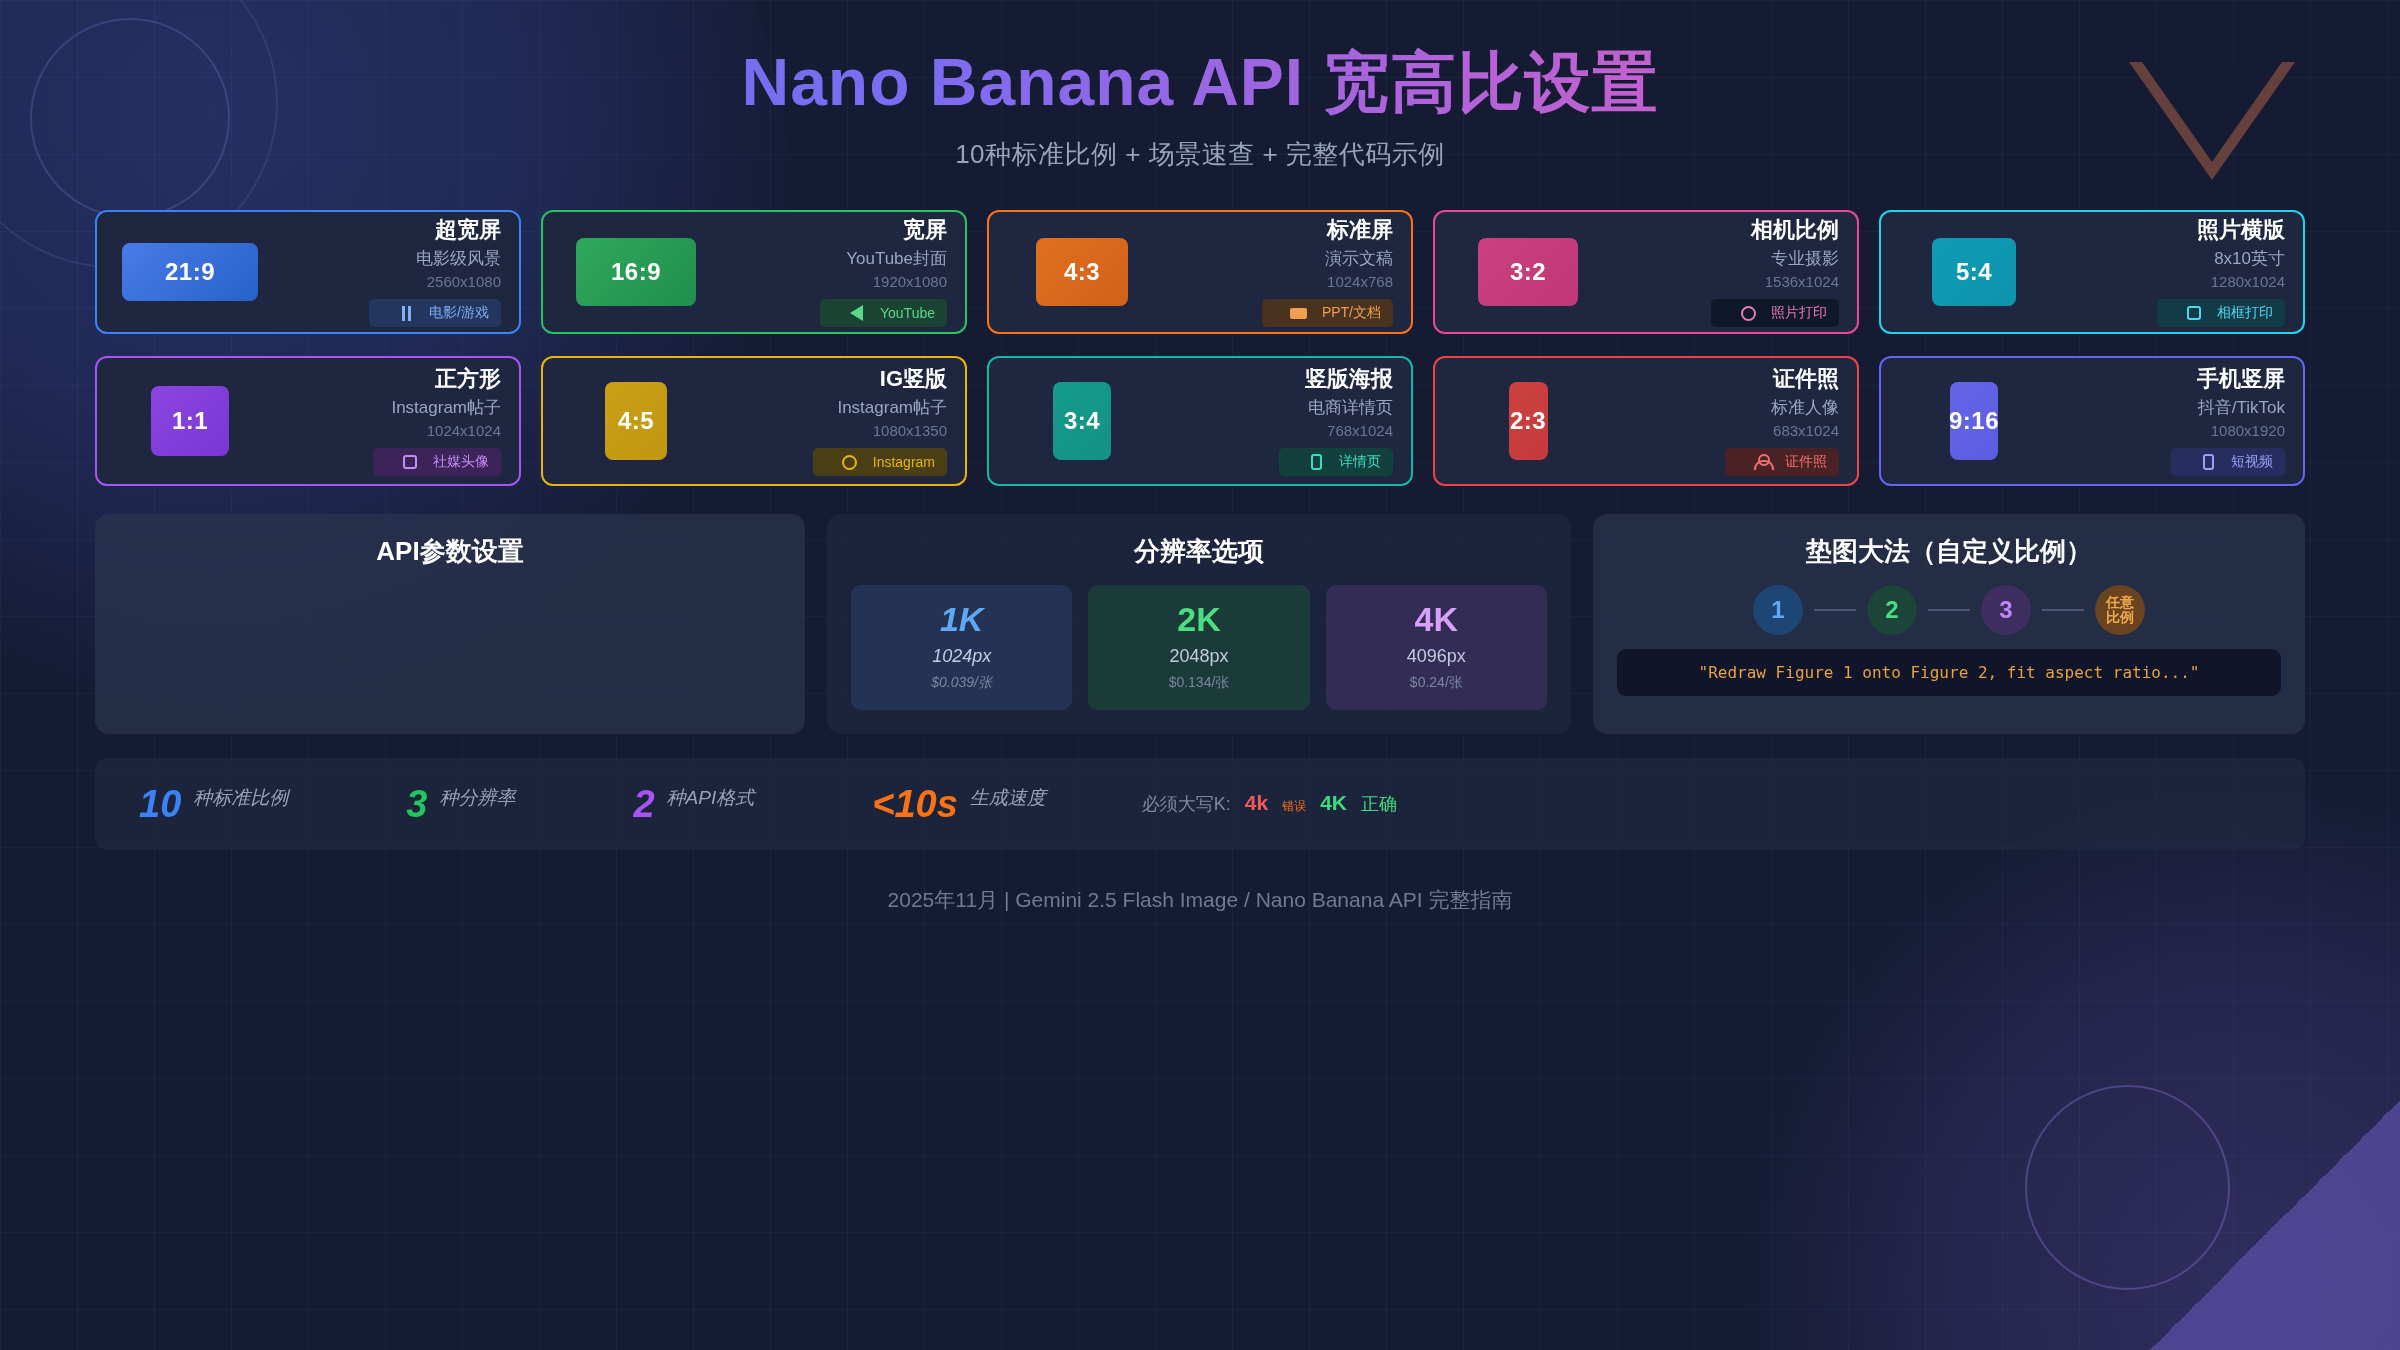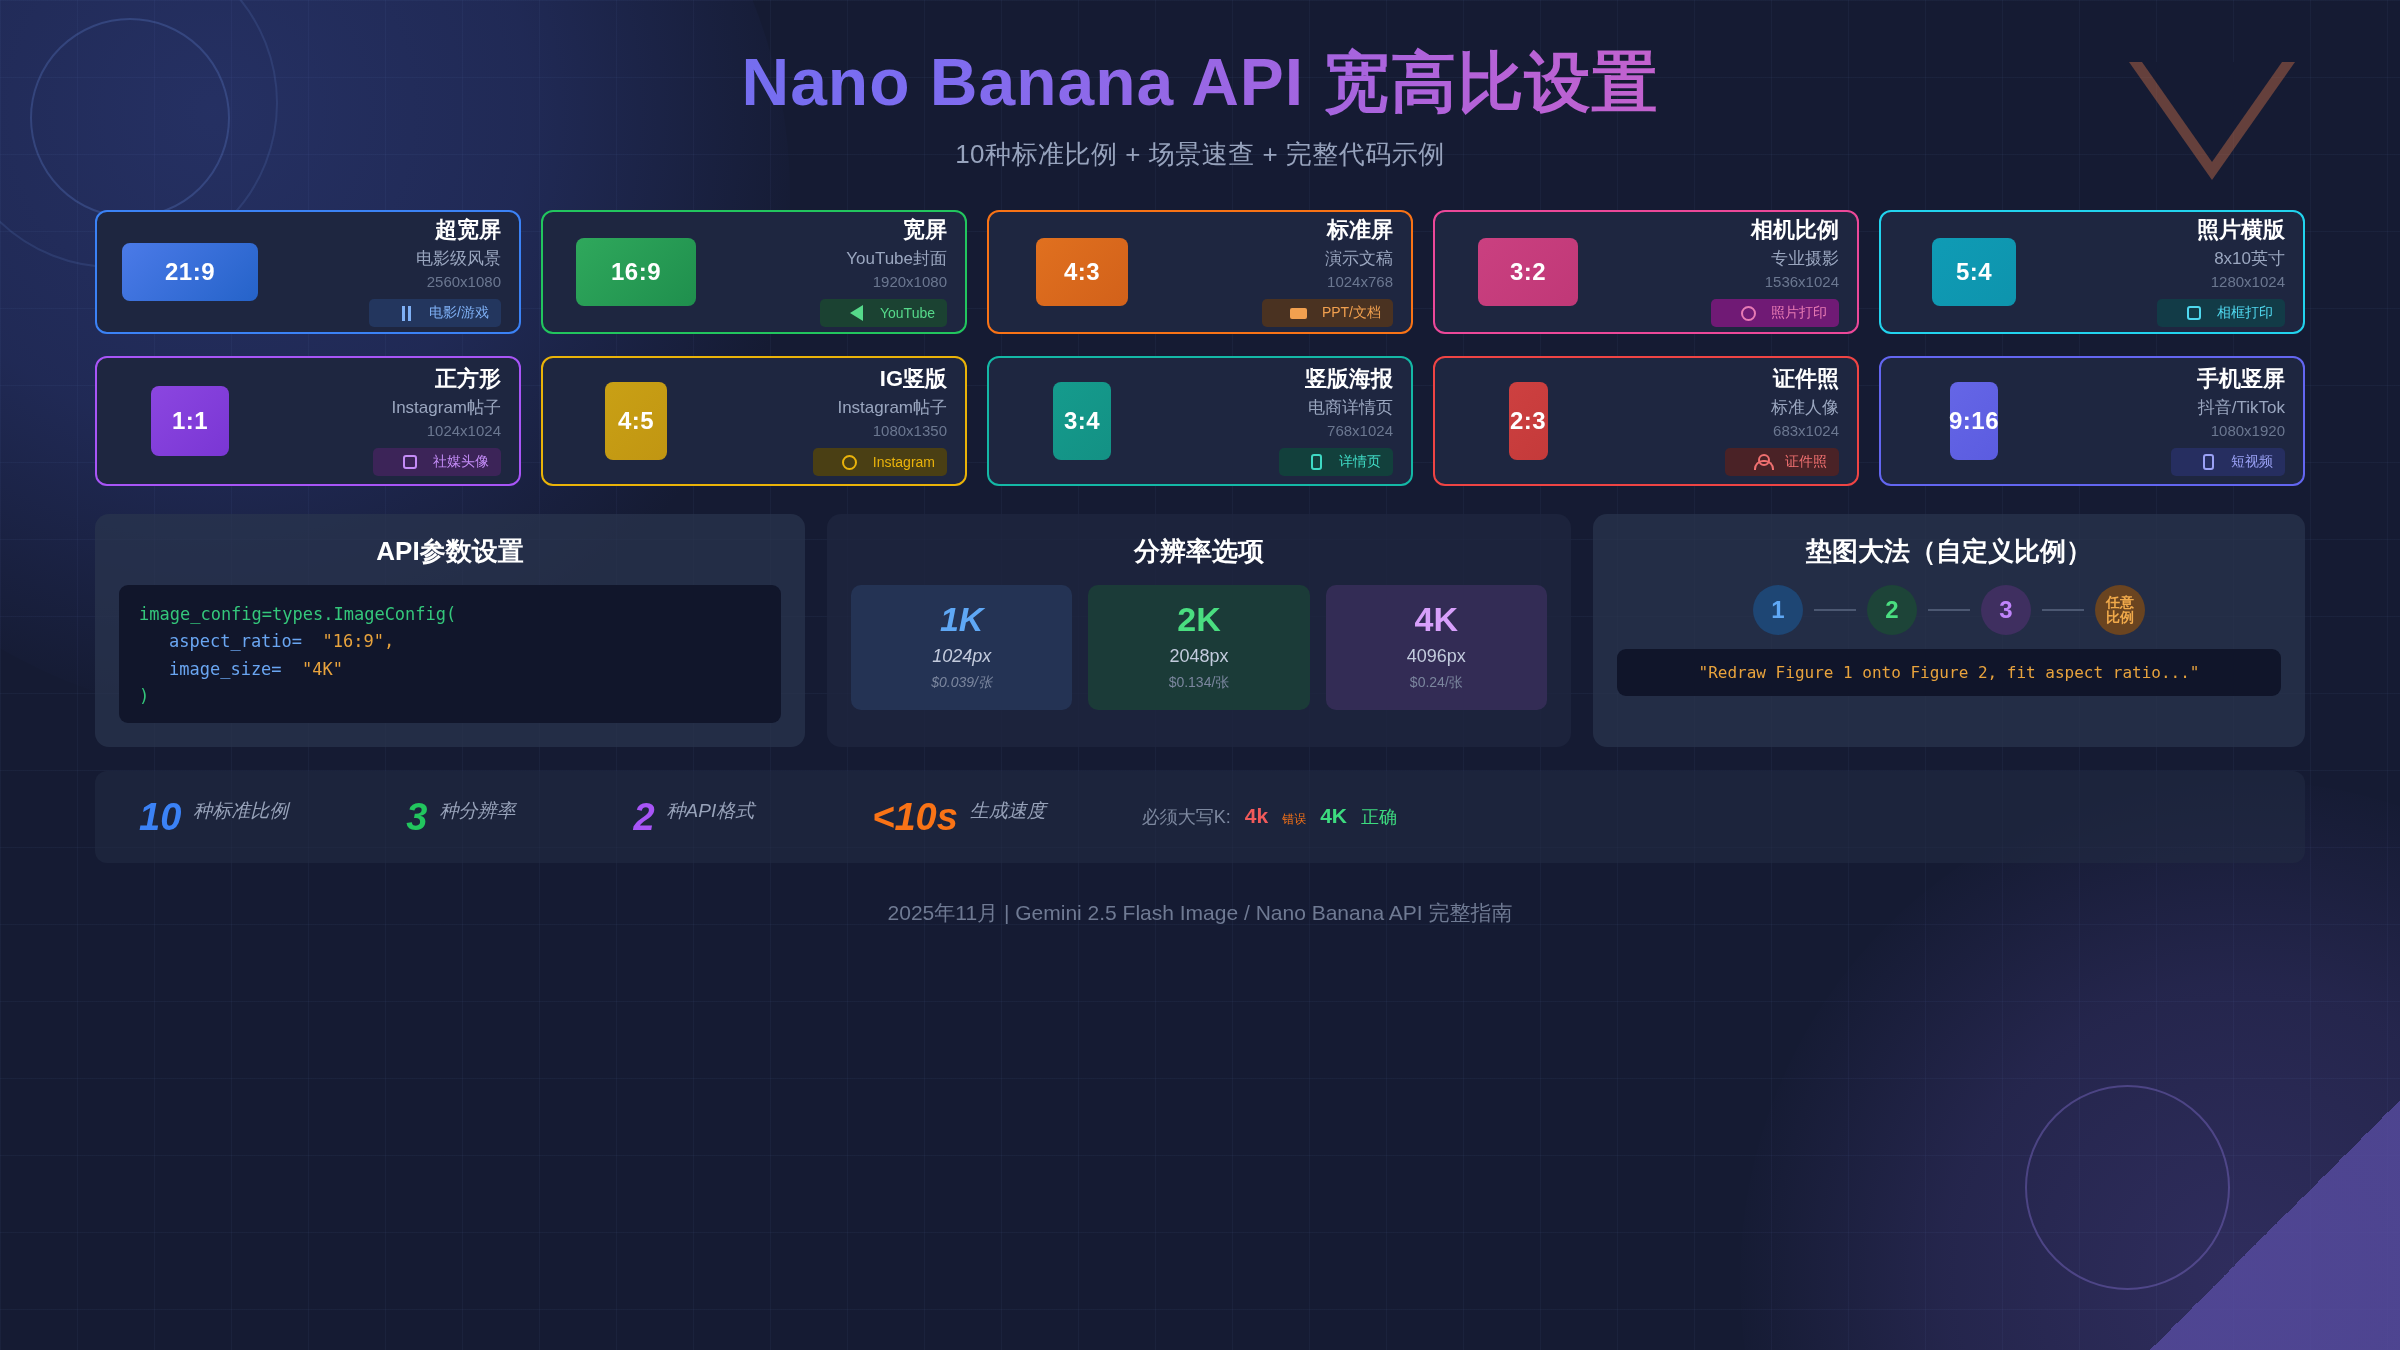--- a/index.html
+++ b/index.html
@@ -252,21 +252,21 @@
       <div class="ratio-card" style="border-color: rgb(236, 72, 153);">
         <div class="swatch-wrap">
           <div class="swatch" style="width:100px;height:68px;background:linear-gradient(135deg,#ca4080,#c03877)">
             <span>3:2</span>
           </div>
         </div>
         <div class="info">
           <div class="info-name">相机比例</div>
           <div class="info-use">专业摄影</div>
           <div class="info-res">1536x1024</div>
-          <div class="badge" style="background:#701a75;color:#e87ab4">
+          <div class="badge" style="background:#0f172a;color:#e87ab4">
             <span class="badge-ico">
               <span class="ico-circle"></span>
             </span>
             <span class="badge-label">照片打印</span>
           </div>
         </div>
       </div>
       <div class="ratio-card" style="border-color: rgb(34, 211, 238);">
         <div class="swatch-wrap">
           <div class="swatch" style="width:84px;height:68px;background:linear-gradient(135deg,#0f9bb5,#0e94ad)">
@@ -376,26 +376,20 @@
             <span class="badge-label">短视频</span>
           </div>
         </div>
       </div>
     </div>
 
   <div id="panels">
 
     <div class="panel" id="panel-api">
       <div class="panel-title">API参数设置</div>
-      <div id="code-block">
-        <div><span class="c-fn">image_config=types.ImageConfig(</span></div>
-        <div><span class="indent"></span><span class="c-key">aspect_ratio=</span>&nbsp; <span class="c-str">"16:9",</span></div>
-        <div><span class="indent"></span><span class="c-key">image_size=</span>&nbsp; <span class="c-str">"4K"</span></div>
-        <div><span class="c-pun">)</span></div>
-      </div>
     </div>
 
     <div class="panel" id="panel-res">
       <div class="panel-title">分辨率选项</div>
       <div id="res-cards">
           <div class="res-card c1">
             <div class="res-big" style="color:#5fa8f5">1K</div>
             <div class="res-px">1024px</div>
             <div class="res-price">$0.039/张</div>
           </div>

